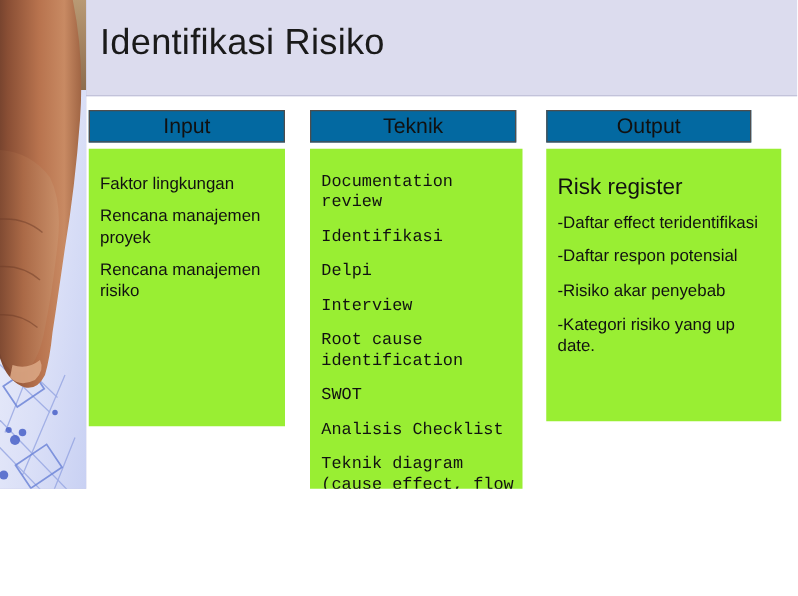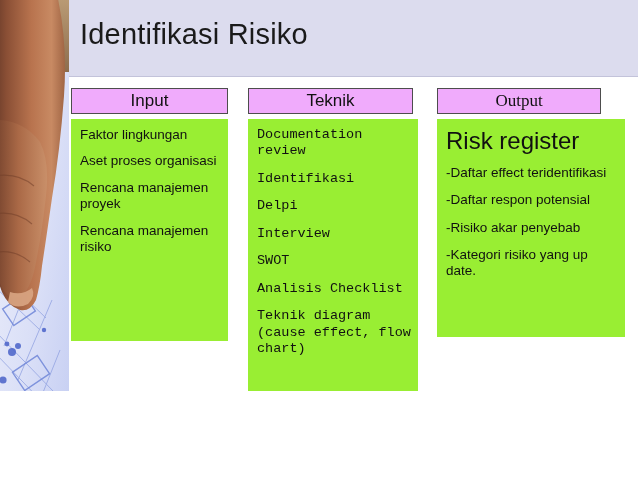--- a/index.html
+++ b/index.html
@@ -51,56 +51,56 @@
     top: 18px;
     font-size: 29px;
     color: #1a1a1a;
     letter-spacing: 0.2px;
     white-space: nowrap;
   }
   
   .col-header {
     position: absolute;
     height: 26px;
-    background: #f0abfc;
+    background: #0369a1;
     border: 1px solid #4d4d4d;
     box-sizing: border-box;
     display: flex;
     align-items: center;
     justify-content: center;
     font-size: 17px;
     color: #111111;
   }
   #header-input  { left: 71px;  top: 88px; width: 157px; }
   #header-teknik { left: 248px; top: 88px; width: 165px; }
-  #header-output { left: 437px; top: 88px; width: 164px; font-family: Liberation Serif, serif; }
+  #header-output { left: 437px; top: 88px; width: 164px; }
 
   
   .col-body {
     position: absolute;
     background: #99ee33;
     box-sizing: border-box;
-    padding: 8px 7px 8px 9px;
+    padding: 20px 7px 8px 9px;
   }
   #body-input  { left: 71px;  top: 119px; width: 157px; height: 222px; }
   #body-teknik { left: 248px; top: 119px; width: 170px; height: 289px; }
   #body-output { left: 437px; top: 119px; width: 188px; height: 218px; }
 
   .item {
     font-size: 13.5px;
     line-height: 1.22;
     color: #111111;
     margin: 0 0 10px 0;
   }
   .item:last-child { margin-bottom: 0; }
 
   #body-teknik .item { margin-bottom: 11px; font-family: Liberation Mono, monospace; }
 
   .heading {
-    font-size: 24px;
+    font-size: 18px;
     line-height: 1.15;
     color: #111111;
     margin: 0 0 10px 0;
   }
   #body-output .item { margin-bottom: 11px; }
 </style>
 </head>
 <body>
 
 <div id="slide">
@@ -182,30 +182,30 @@
   </div>
   <div class="col-header" id="header-teknik">
     <span>Teknik</span>
   </div>
   <div class="col-header" id="header-output">
     <span>Output</span>
   </div>
 
   <div class="col-body" id="body-input">
     <p class="item">Faktor lingkungan</p>
-    <p class="item">Aset proses organisasi</p>
     <p class="item">Rencana manajemen proyek</p>
     <p class="item">Rencana manajemen risiko</p>
   </div>
 
   <div class="col-body" id="body-teknik">
     <p class="item">Documentation review</p>
     <p class="item">Identifikasi</p>
     <p class="item">Delpi</p>
     <p class="item">Interview</p>
+    <p class="item">Root cause identification</p>
     <p class="item">SWOT</p>
     <p class="item">Analisis Checklist</p>
     <p class="item">Teknik diagram (cause effect, flow chart)</p>
   </div>
 
   <div class="col-body" id="body-output">
     <p class="heading">Risk register</p>
     <p class="item">-Daftar effect teridentifikasi</p>
     <p class="item">-Daftar respon potensial</p>
     <p class="item">-Risiko akar penyebab</p>

